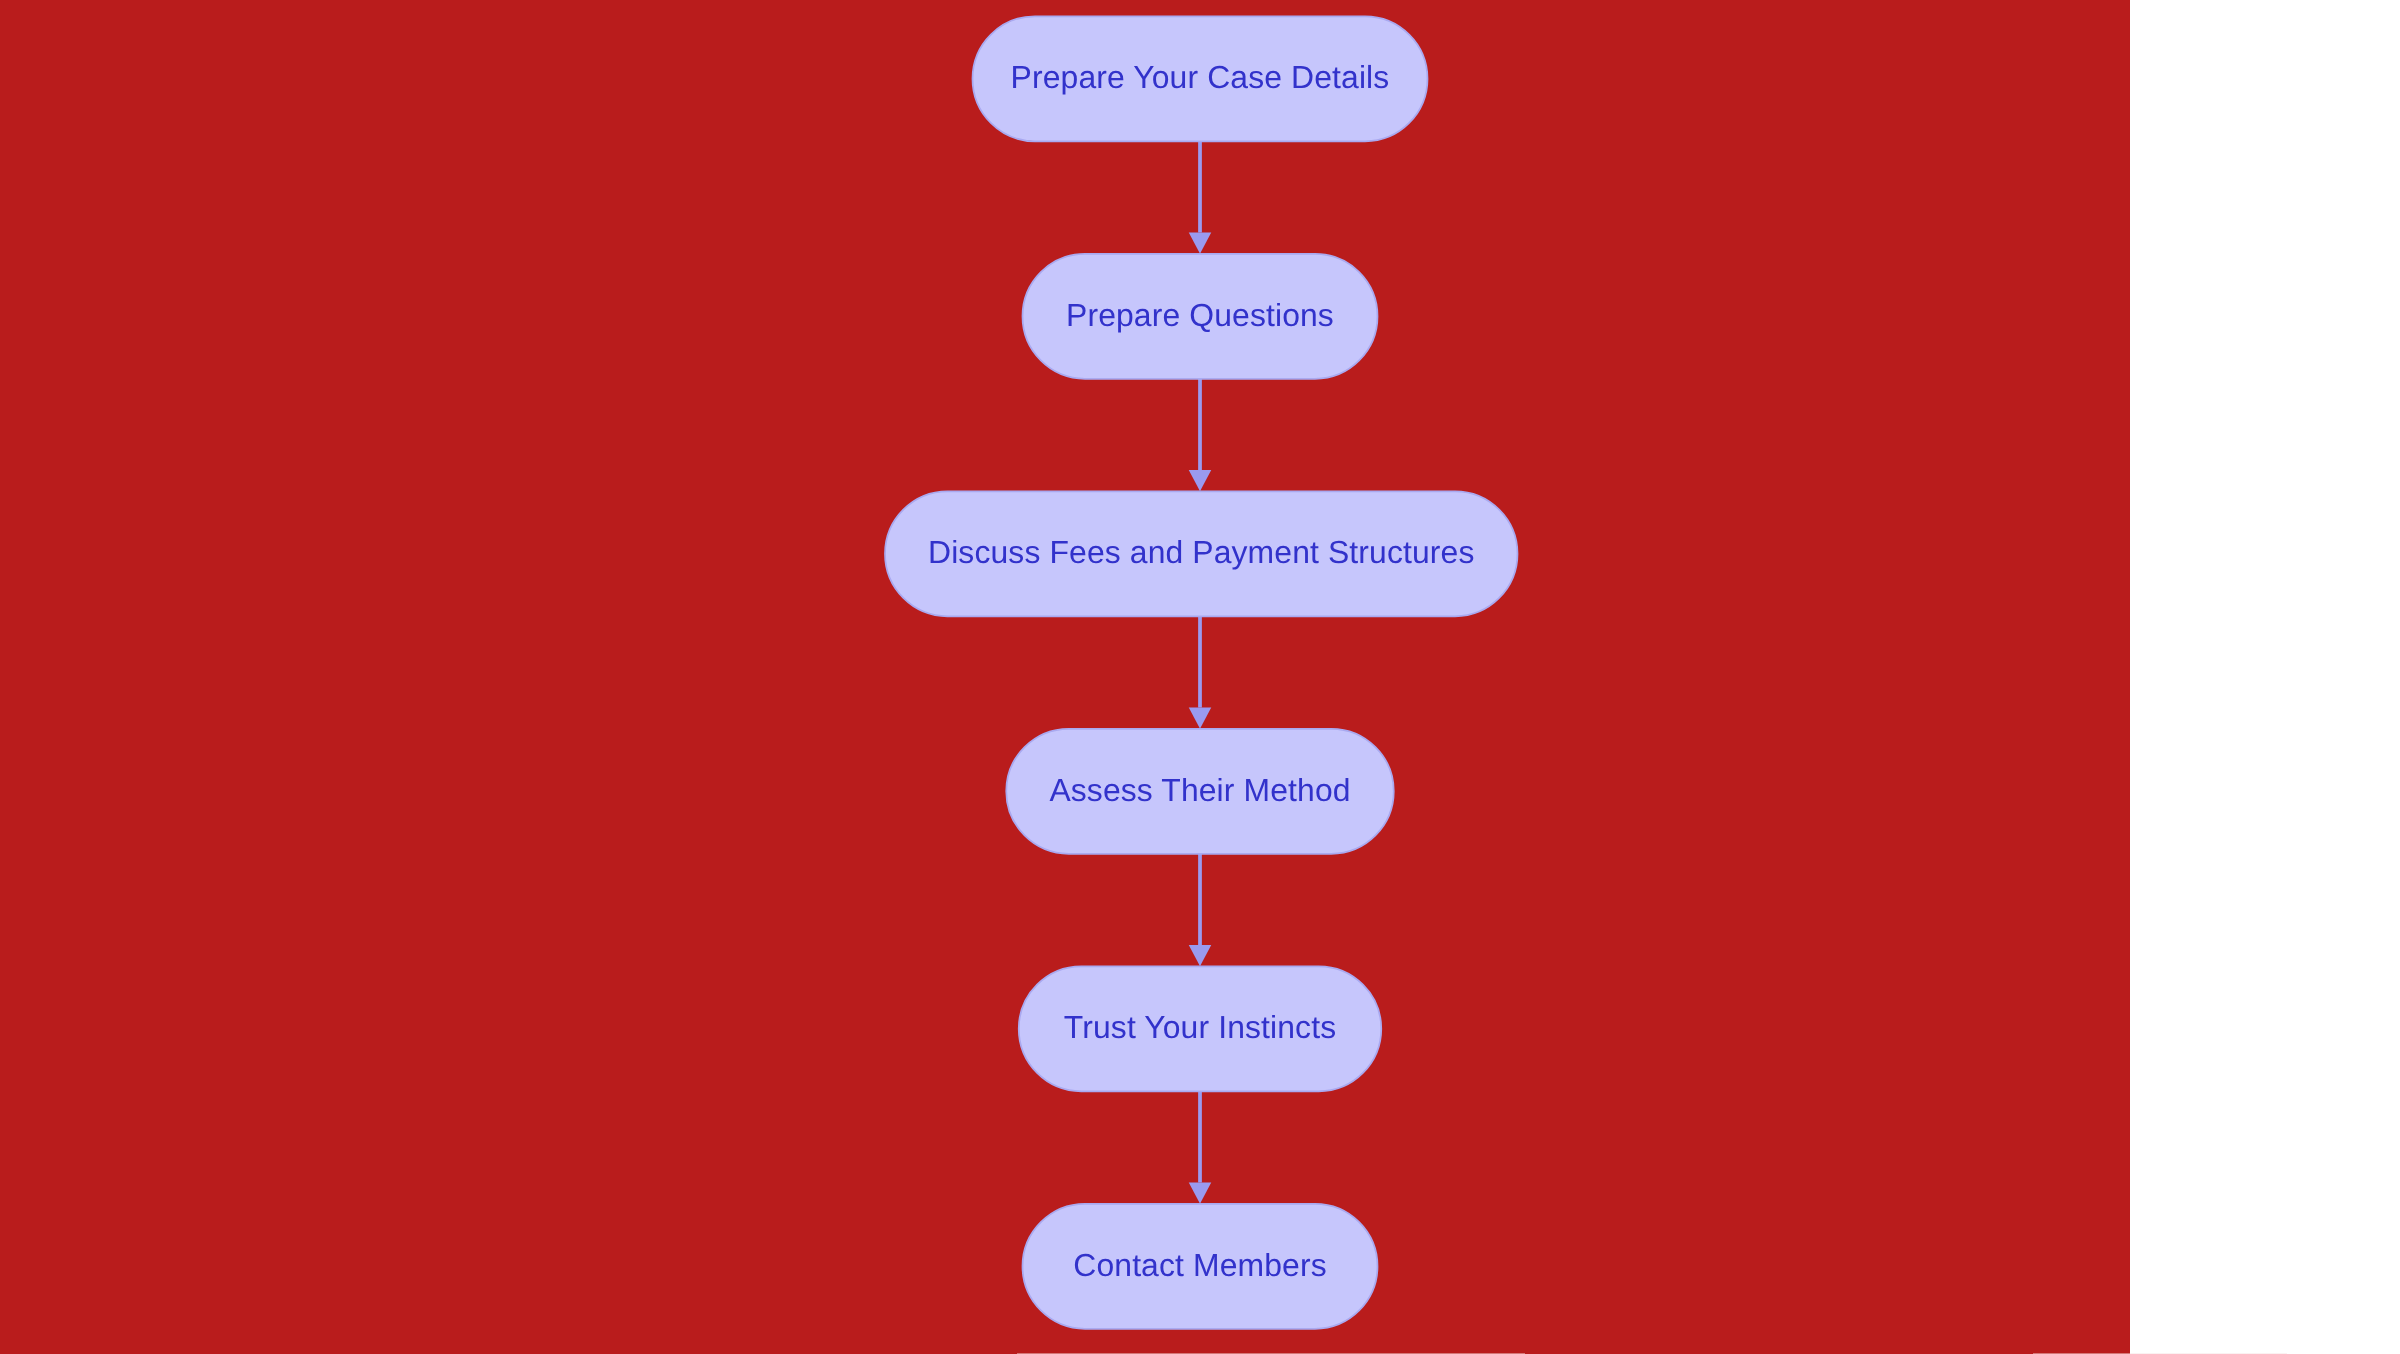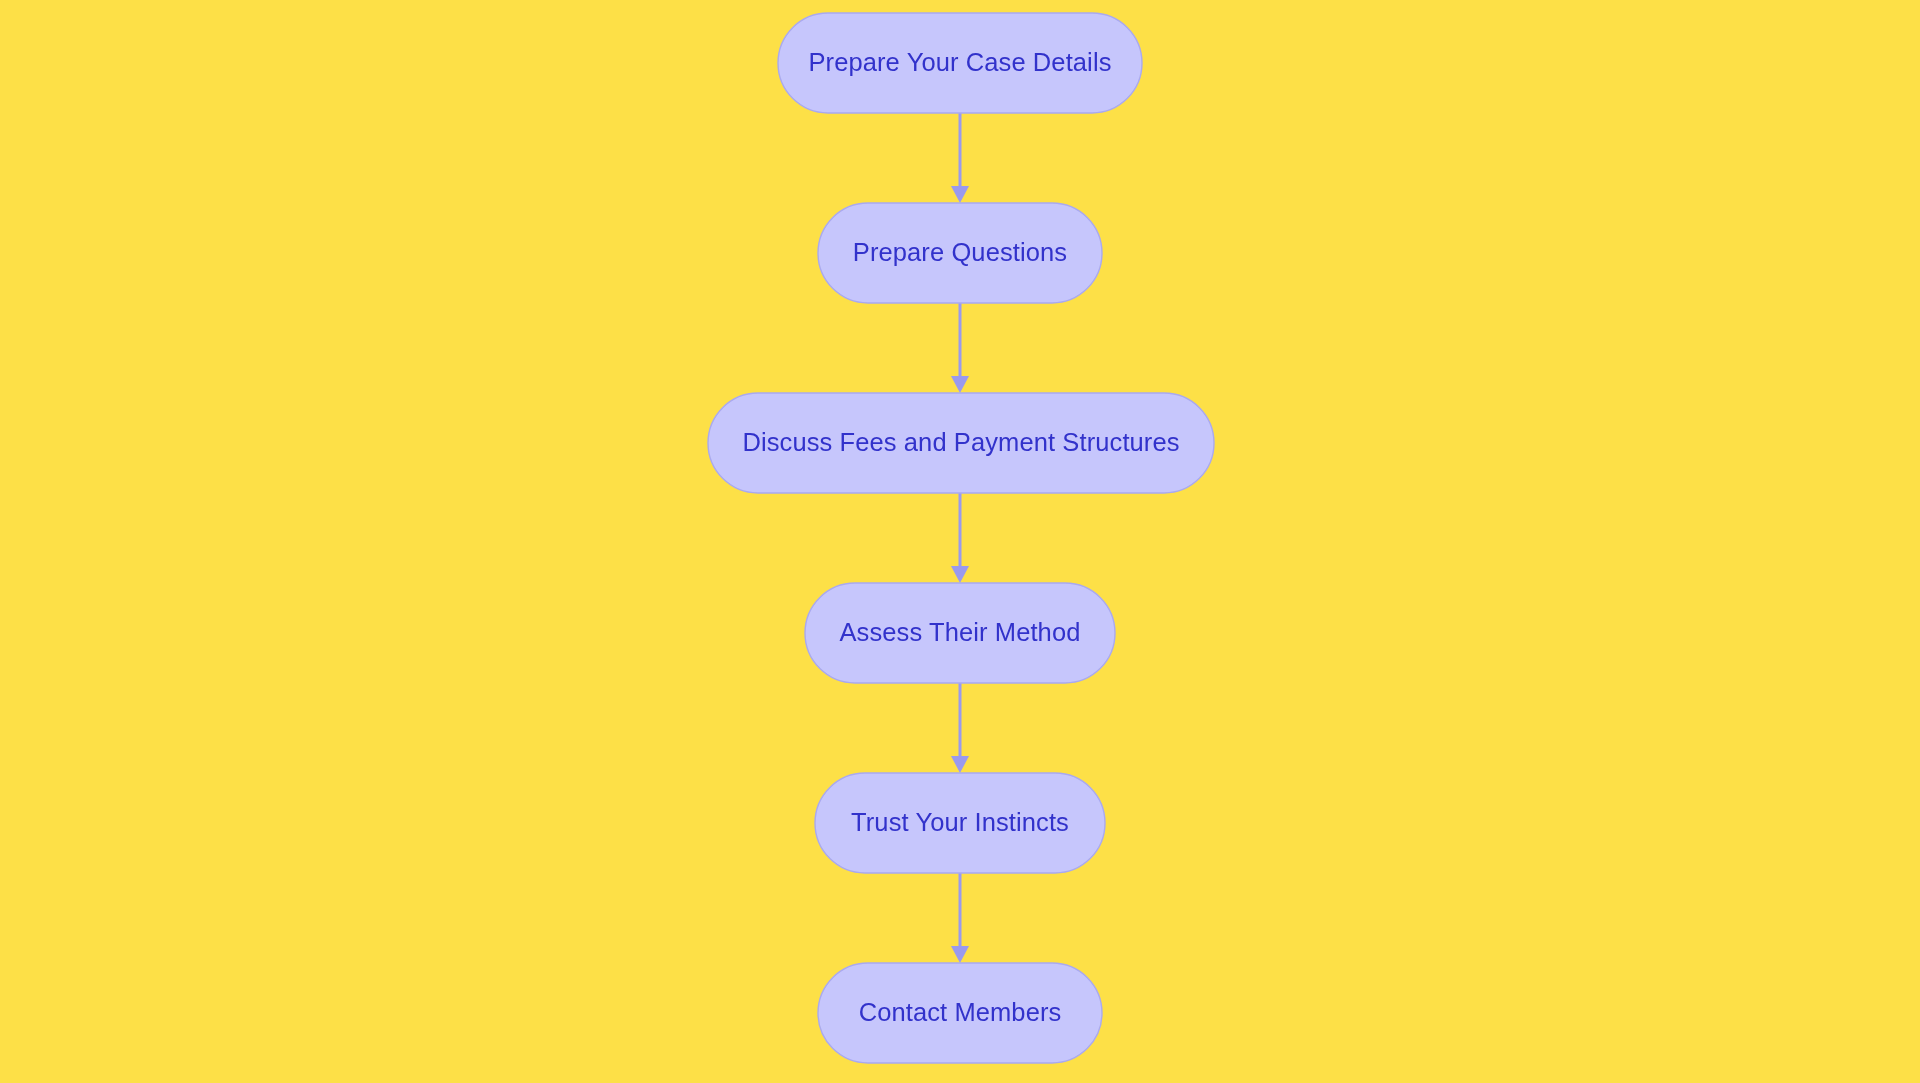--- a/index.html
+++ b/index.html
@@ -6,23 +6,23 @@
   html, body {
     margin: 0;
     padding: 0;
     background: #ffffff;
   }
   body {
     font-family: "Liberation Sans", sans-serif;
   }
   #canvas {
     position: relative;
-    width: 1920px;
+    width: 1704px;
     height: 1083px;
-    background: #fde047;
+    background: #b91c1c;
     overflow: hidden;
   }
   #flow-svg {
     position: absolute;
     left: 0;
     top: 0;
     width: 1920px;
     height: 1083px;
     display: block;
   }

